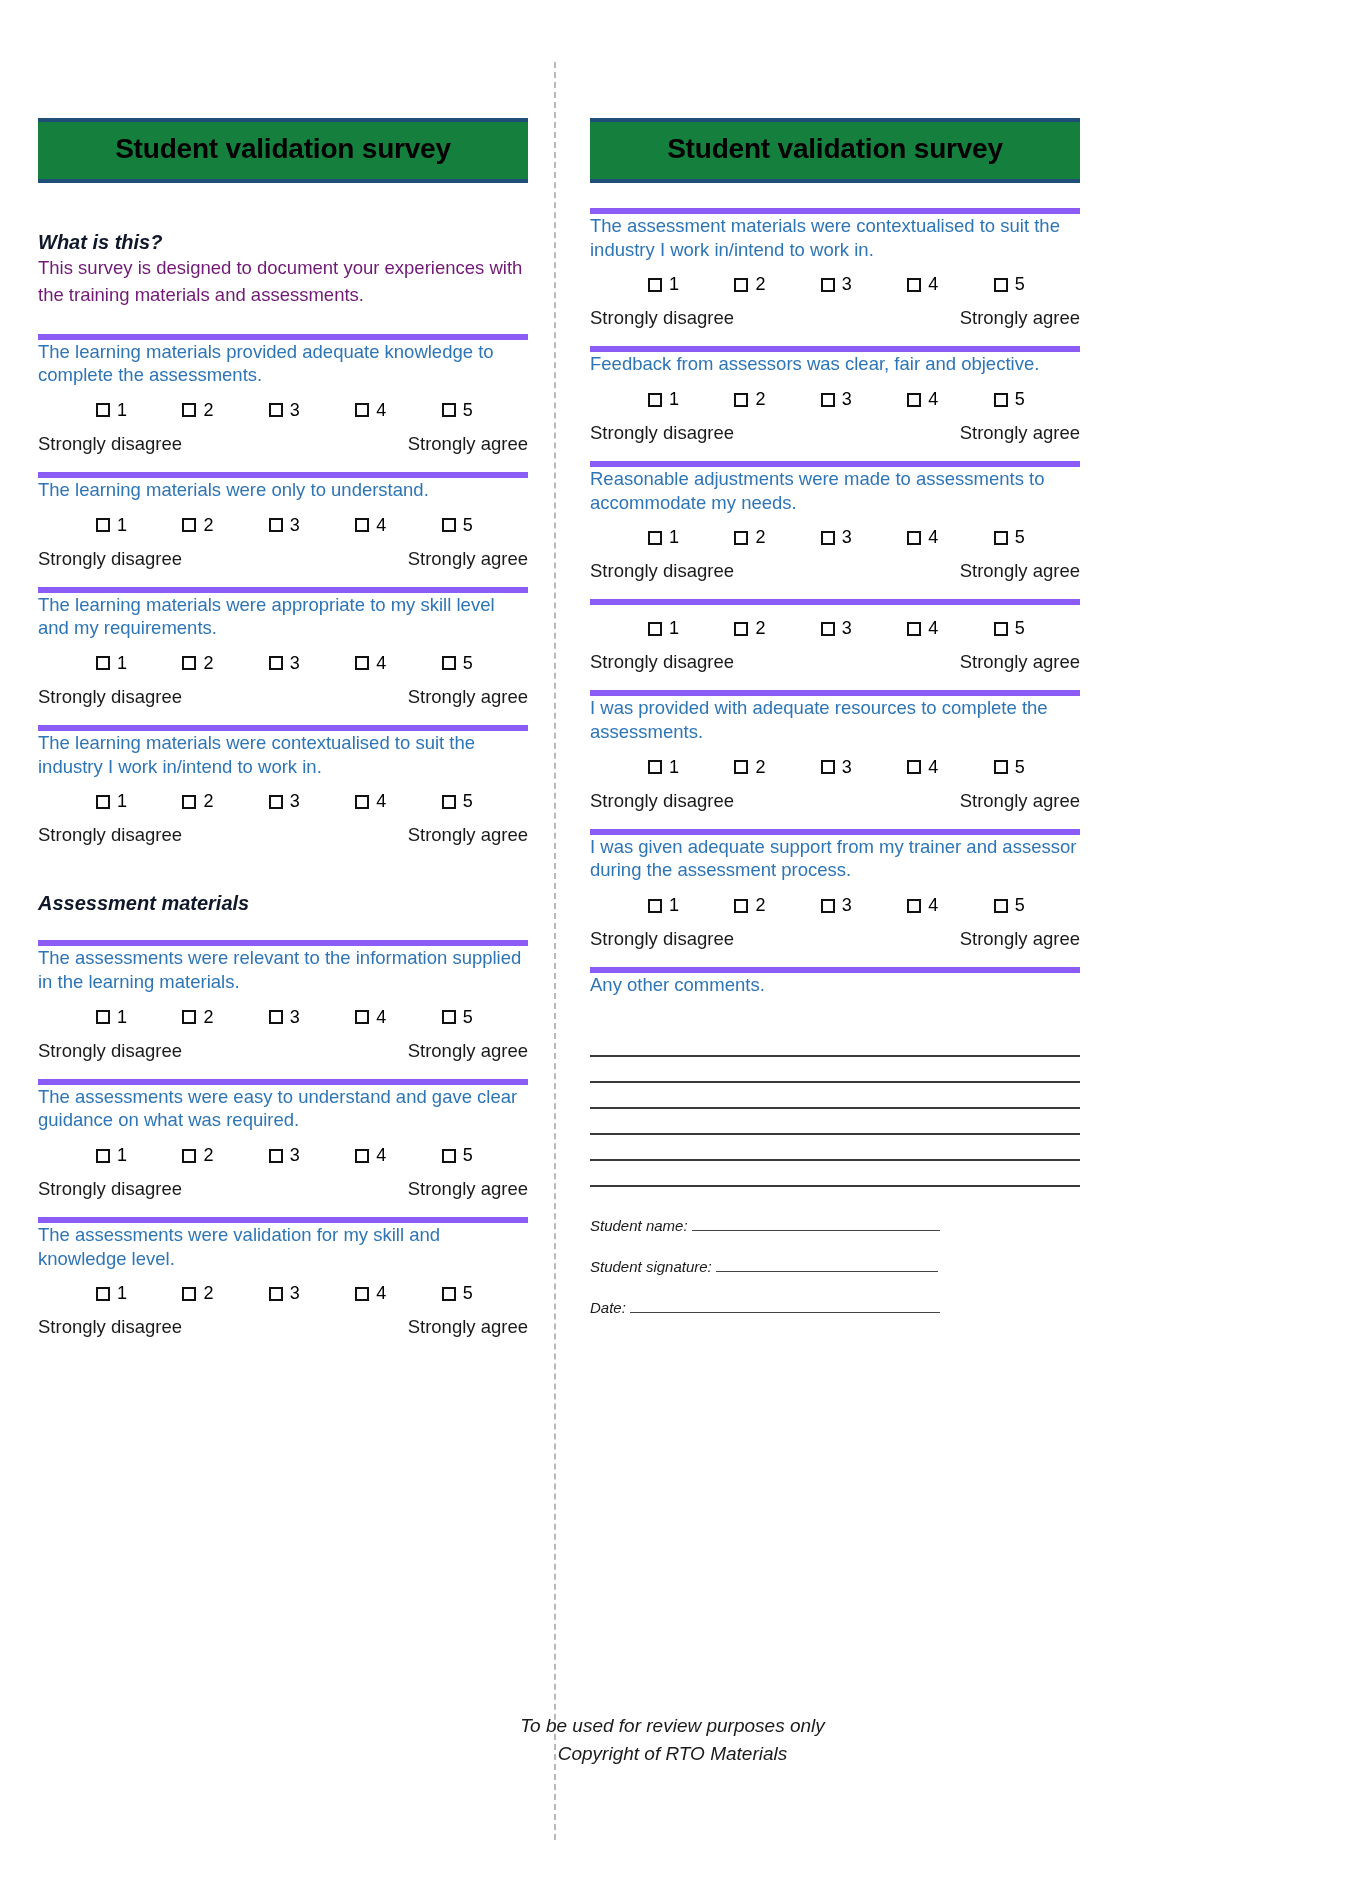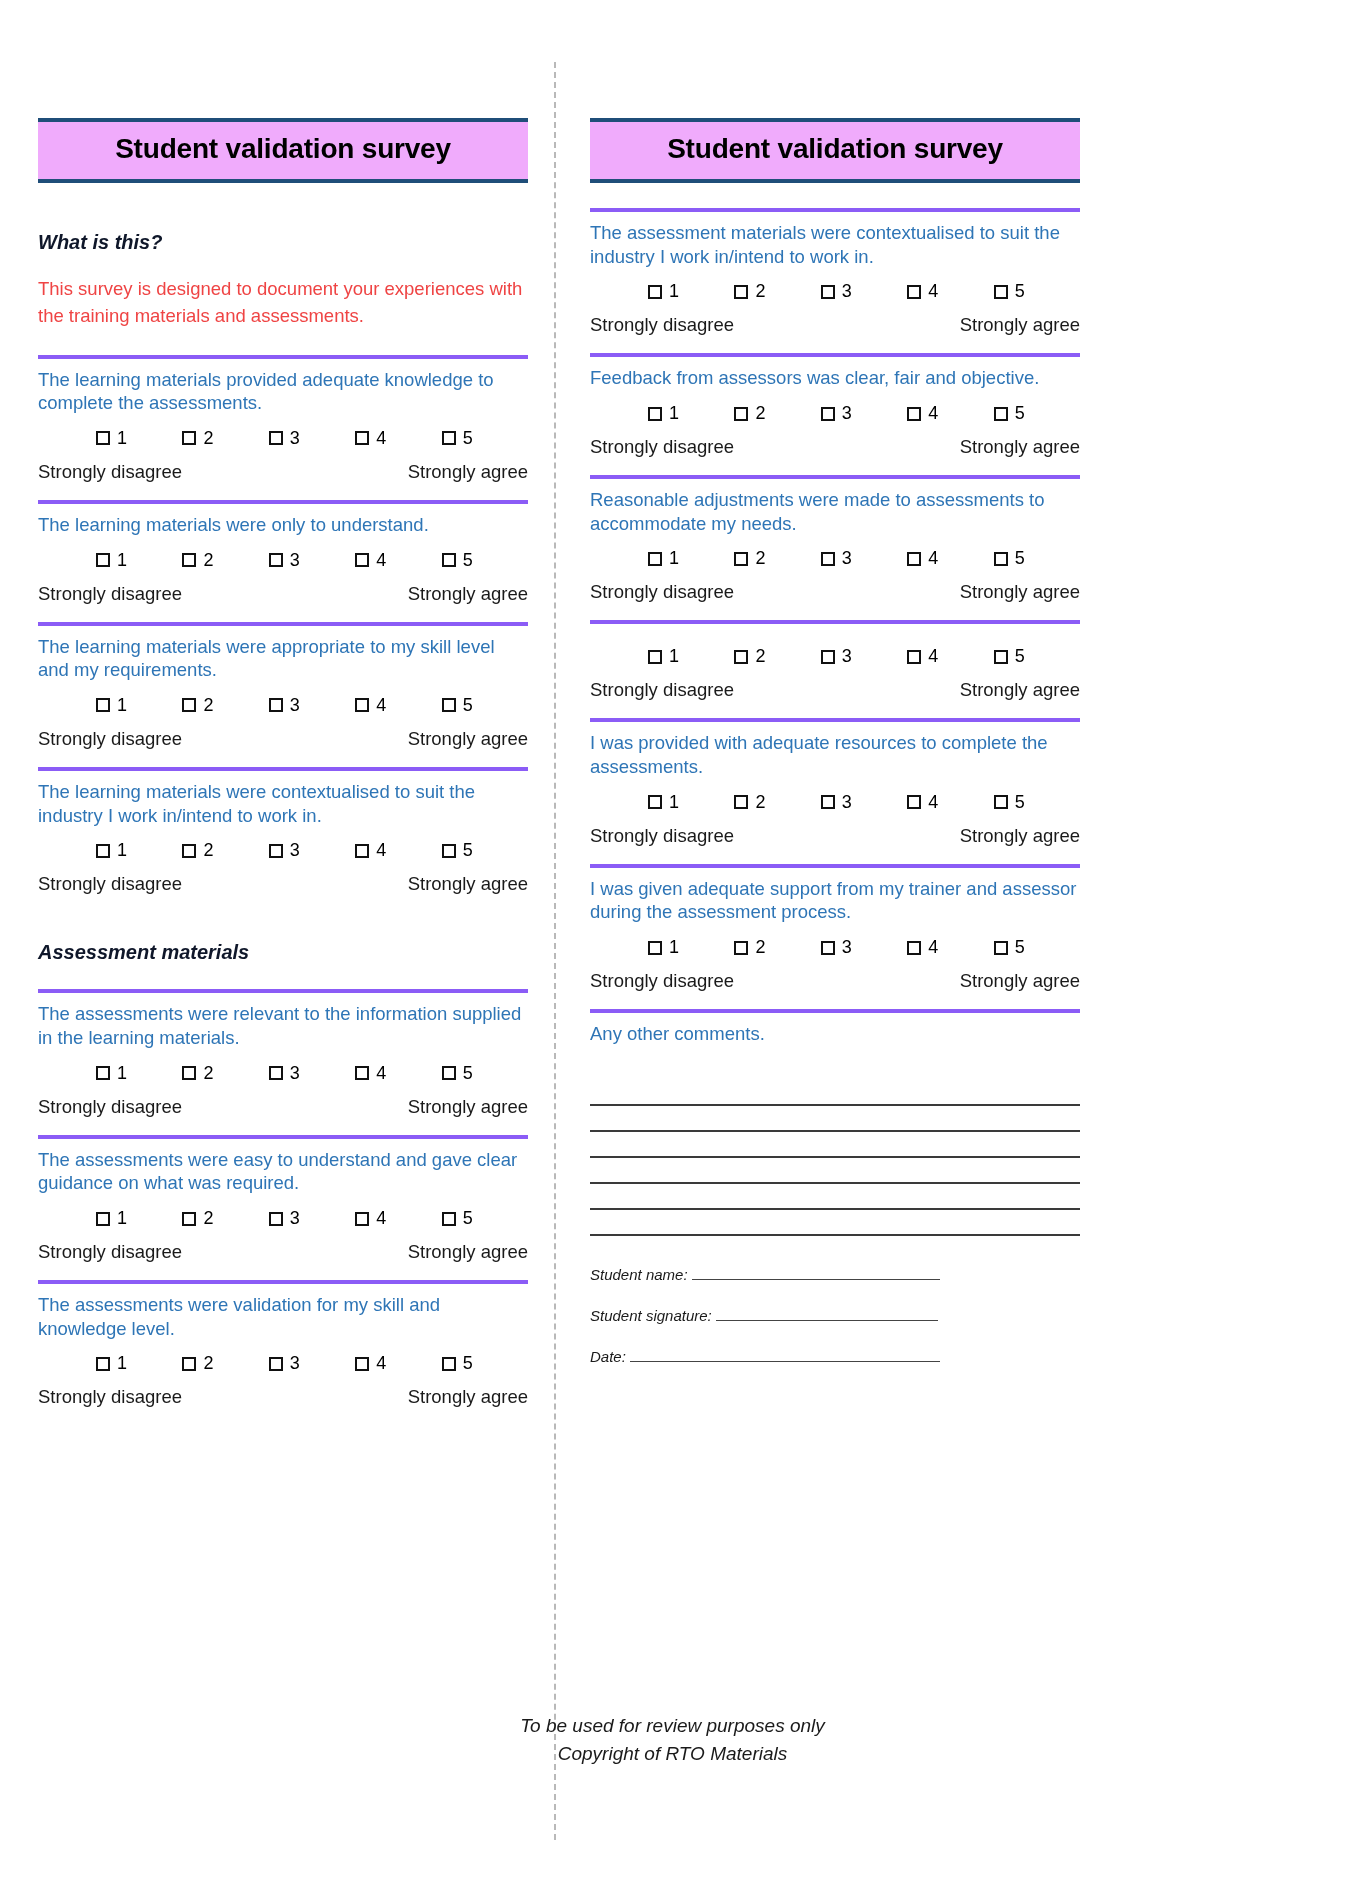--- a/index.html
+++ b/index.html
@@ -45,21 +45,21 @@
   }
 
   .col {
     width: 490px;
   }
   .col-left  { margin-left: 38px; }
   .col-right { margin-left: 62px; }
 
   
   .title-banner {
-    background: #f0abfc;
+    background: #15803d;
     border-top: 4px solid #1f4e79;
     border-bottom: 4px solid #1f4e79;
     text-align: center;
     padding: 11px 0 14px 0;
   }
   .title-banner .title-text {
     font-size: 28px;
     font-weight: bold;
     color: #000000;
     letter-spacing: -0.2px;
@@ -68,30 +68,30 @@
   
   .section-head {
     font-size: 20px;
     font-weight: bold;
     font-style: italic;
     color: #0f172a;
   }
   .intro-head { margin-top: 48px; }
   .intro-body {
     font-size: 18.5px;
-    color: #ef4444;
+    color: #701a75;
     line-height: 1.45;
-    margin-top: 22px;
+    margin-top: 1px;
   }
   .group-head { margin-top: 46px; }
 
   
   .q-block {
-    border-top: 4px solid #8b5cf6;
-    padding-top: 9px;
+    border-top: 6px solid #8b5cf6;
+    padding-top: 0;
     margin-top: 17px;
   }
   .q-block.first-in-group { margin-top: 25px; }
 
   .q-text {
     font-size: 18.5px;
     color: #2e75b6;
     line-height: 1.28;
   }
 

